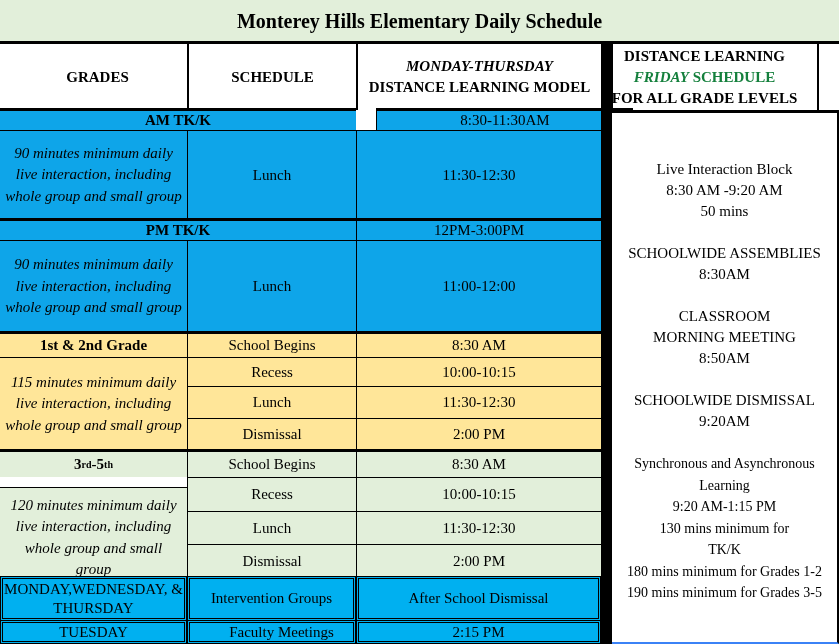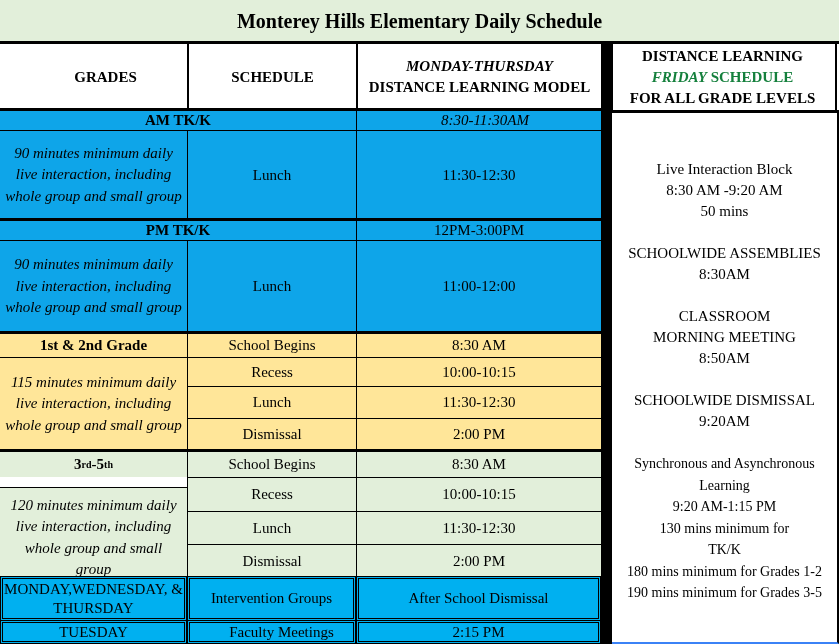--- a/index.html
+++ b/index.html
@@ -27,34 +27,34 @@
   .friday .blk:last-child { margin-bottom:5px; }
   .green-text { color:#15803d; }
   .dbl { border:3px double #000; }
   sup { font-size:10px; line-height:0; }
 </style>
 </head>
 <body>
 
 <div class="abs title">Monterey Hills Elementary Daily Schedule</div>
 
-<div class="abs hdr" style="left:12px;top:44px;width:187px;height:66px;">GRADES</div>
+<div class="abs hdr" style="left:4px;top:44px;width:187px;height:66px;">GRADES</div>
 <div class="abs hdr bl" style="left:187px;top:44px;width:169px;height:66px;border-left:2px solid #000;">SCHEDULE</div>
 <div class="abs hdr bl" style="left:356px;top:44px;width:245px;height:66px;flex-direction:column;border-left:2px solid #000;">
   <span style="font-style:italic;">MONDAY-THURSDAY</span>
   <span>DISTANCE LEARNING MODEL</span>
 </div>
-<div class="abs hdr" style="left:610px;top:44px;width:227px;height:66px;flex-direction:column;border-right:2px solid #000;">
+<div class="abs hdr" style="left:592px;top:44px;width:227px;height:66px;flex-direction:column;border-right:2px solid #000;">
   <span>DISTANCE LEARNING</span>
   <span><span class="green-text" style="font-style:italic;">FRIDAY</span><span class="green-text"> SCHEDULE</span></span>
   <span>FOR ALL GRADE LEVELS</span>
 </div>
 
 <div class="abs blue cell bold bt2" style="left:0;top:108px;width:356px;height:22px;">AM TK/K</div>
-<div class="abs blue cell bl bt2" style="left:356px;top:108px;width:257px;height:22px;font-style:italic;">8:30-11:30AM</div>
+<div class="abs blue cell bl bt2" style="left:376px;top:108px;width:257px;height:22px;">8:30-11:30AM</div>
 <div class="abs blue ital bt" style="left:0;top:130px;width:187px;height:89px;padding:0 4px;">90 minutes minimum daily live interaction, including whole group and small group</div>
 <div class="abs blue cell bl bt" style="left:187px;top:130px;width:169px;height:89px;">Lunch</div>
 <div class="abs blue cell bl bt" style="left:356px;top:130px;width:245px;height:89px;">11:30-12:30</div>
 
 <div class="abs blue cell bold bt2" style="left:0;top:218px;width:356px;height:22px;">PM TK/K</div>
 <div class="abs blue cell bl bt2" style="left:356px;top:218px;width:245px;height:22px;">12PM-3:00PM</div>
 <div class="abs blue ital bt" style="left:0;top:240px;width:187px;height:92px;padding:0 4px;">90 minutes minimum daily live interaction, including whole group and small group</div>
 <div class="abs blue cell bl bt" style="left:187px;top:240px;width:169px;height:92px;">Lunch</div>
 <div class="abs blue cell bl bt" style="left:356px;top:240px;width:245px;height:92px;">11:00-12:00</div>
 

